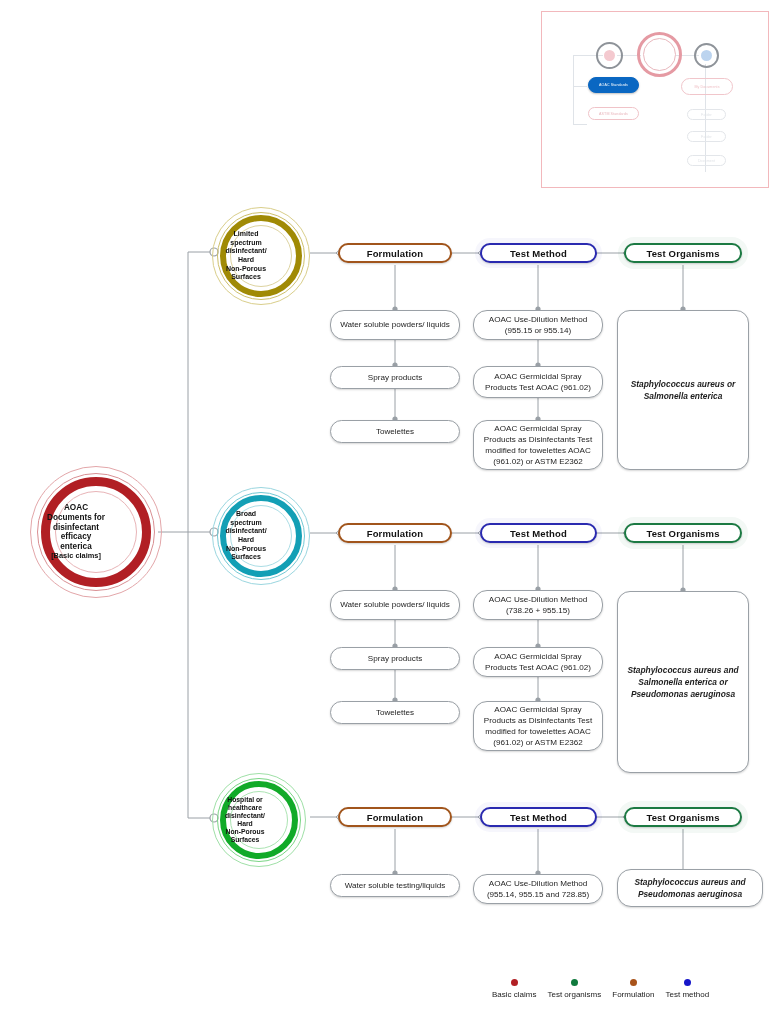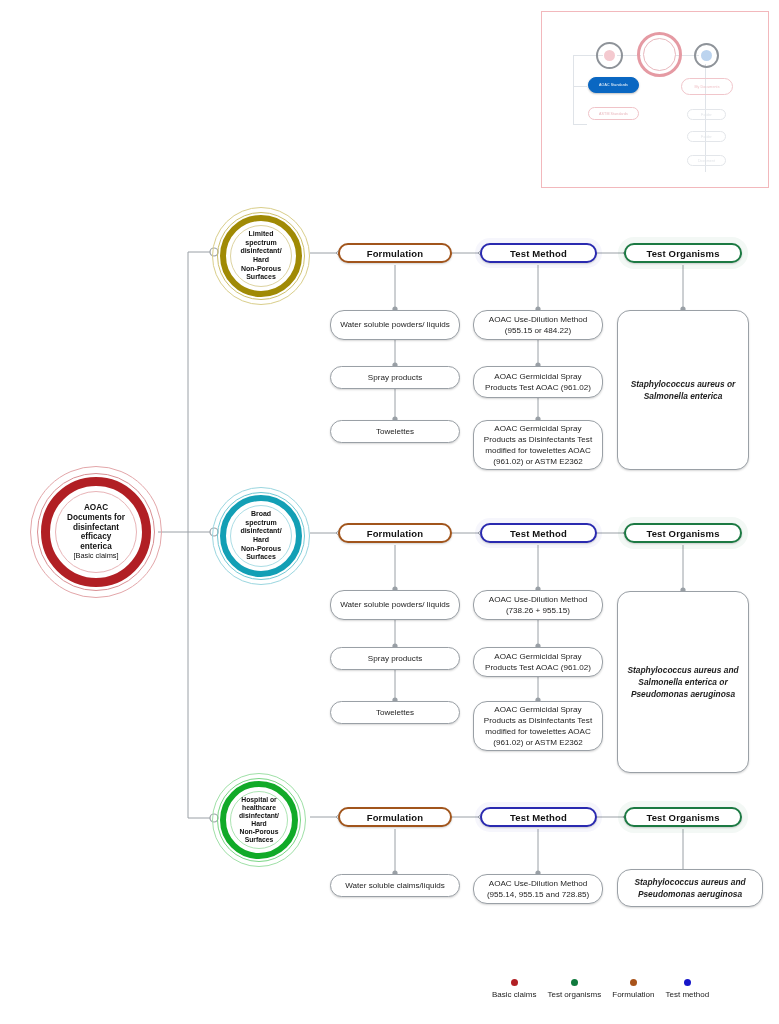--- a/index.html
+++ b/index.html
@@ -60,39 +60,39 @@
   }
   .mm-line { position: absolute; background: #dfe3e8; }
 
   
   .ring-node {
     position: absolute;
     border-radius: 50%;
     box-sizing: border-box;
     display: flex;
     align-items: center;
-    justify-content: center;
+    justify-content: flex-start;
     text-align: center;
   }
   .ring-outer2, .ring-outer1, .ring-thick, .ring-inner {
     position: absolute;
     border-radius: 50%;
     box-sizing: border-box;
   }
   .ring-label {
     position: relative;
     z-index: 3;
     font-weight: bold;
     line-height: 1.18;
     text-align: center;
     color: #111;
   }
   .ring-sub {
     display: block;
-    font-weight: normal;
+    font-weight: bold;
   }
 
   
   .pill {
     position: absolute;
     box-sizing: border-box;
     border-radius: 999px;
     background: #ffffff;
     display: flex;
     align-items: center;
@@ -280,21 +280,21 @@
   </div>
 
   <div class="pill formulation" style="left:338px;top:243px;width:114px;height:20px;">Formulation</div>
   <div class="pill method" style="left:480px;top:243px;width:117px;height:20px;">Test Method</div>
   <div class="pill organisms" style="left:624px;top:243px;width:118px;height:20px;">Test Organisms</div>
 
   <div class="box" style="left:330px;top:310px;width:130px;height:30px;">Water soluble powders/ liquids</div>
   <div class="box" style="left:330px;top:366px;width:130px;height:23px;">Spray products</div>
   <div class="box" style="left:330px;top:420px;width:130px;height:23px;">Towelettes</div>
 
-  <div class="box" style="left:473px;top:310px;width:130px;height:30px;">AOAC Use-Dilution Method (955.15 or 484.22)</div>
+  <div class="box" style="left:473px;top:310px;width:130px;height:30px;">AOAC Use-Dilution Method (955.15 or 955.14)</div>
   <div class="box" style="left:473px;top:366px;width:130px;height:32px;">AOAC Germicidal Spray Products Test AOAC (961.02)</div>
   <div class="box" style="left:473px;top:420px;width:130px;height:50px;">AOAC Germicidal Spray Products as Disinfectants Test modified for towelettes  AOAC (961.02) or ASTM E2362</div>
 
   <div class="box organism tall" style="left:617px;top:310px;width:132px;height:160px;">Staphylococcus aureus or Salmonella enterica</div>
 
   <div class="ring-node" style="left:212px;top:487px;width:98px;height:98px;">
     <div class="ring-outer2" style="left:0;top:0;width:98px;height:98px;border:1px solid #9ad6df;"></div>
     <div class="ring-outer1" style="left:5px;top:5px;width:88px;height:88px;border:1px solid #72c8d4;"></div>
     <div class="ring-thick" style="left:8px;top:8px;width:82px;height:82px;border:6px solid #139fb5;"></div>
     <div class="ring-inner" style="left:18px;top:18px;width:62px;height:62px;border:1px solid #abdde5;background:#ffffff;"></div>
@@ -334,21 +334,21 @@
       <span>Hard</span><br>
       <span>Non-Porous</span><br>
       <span>Surfaces</span>
     </div>
   </div>
 
   <div class="pill formulation" style="left:338px;top:807px;width:114px;height:20px;">Formulation</div>
   <div class="pill method" style="left:480px;top:807px;width:117px;height:20px;">Test Method</div>
   <div class="pill organisms" style="left:624px;top:807px;width:118px;height:20px;">Test Organisms</div>
 
-  <div class="box" style="left:330px;top:874px;width:130px;height:23px;">Water soluble claims/liquids</div>
+  <div class="box" style="left:330px;top:874px;width:130px;height:23px;">Water soluble testing/liquids</div>
   <div class="box" style="left:473px;top:874px;width:130px;height:30px;">AOAC Use-Dilution Method (955.14, 955.15 and 728.85)</div>
   <div class="box organism" style="left:617px;top:869px;width:146px;height:38px;">Staphylococcus aureus and Pseudomonas aeruginosa</div>
 
   <div class="legend">
     <div class="legend-item">
       <span class="legend-dot" style="background:#b11f24;"></span>
       <span>Basic claims</span>
     </div>
     <div class="legend-item">
       <span class="legend-dot" style="background:#107a3d;"></span>

